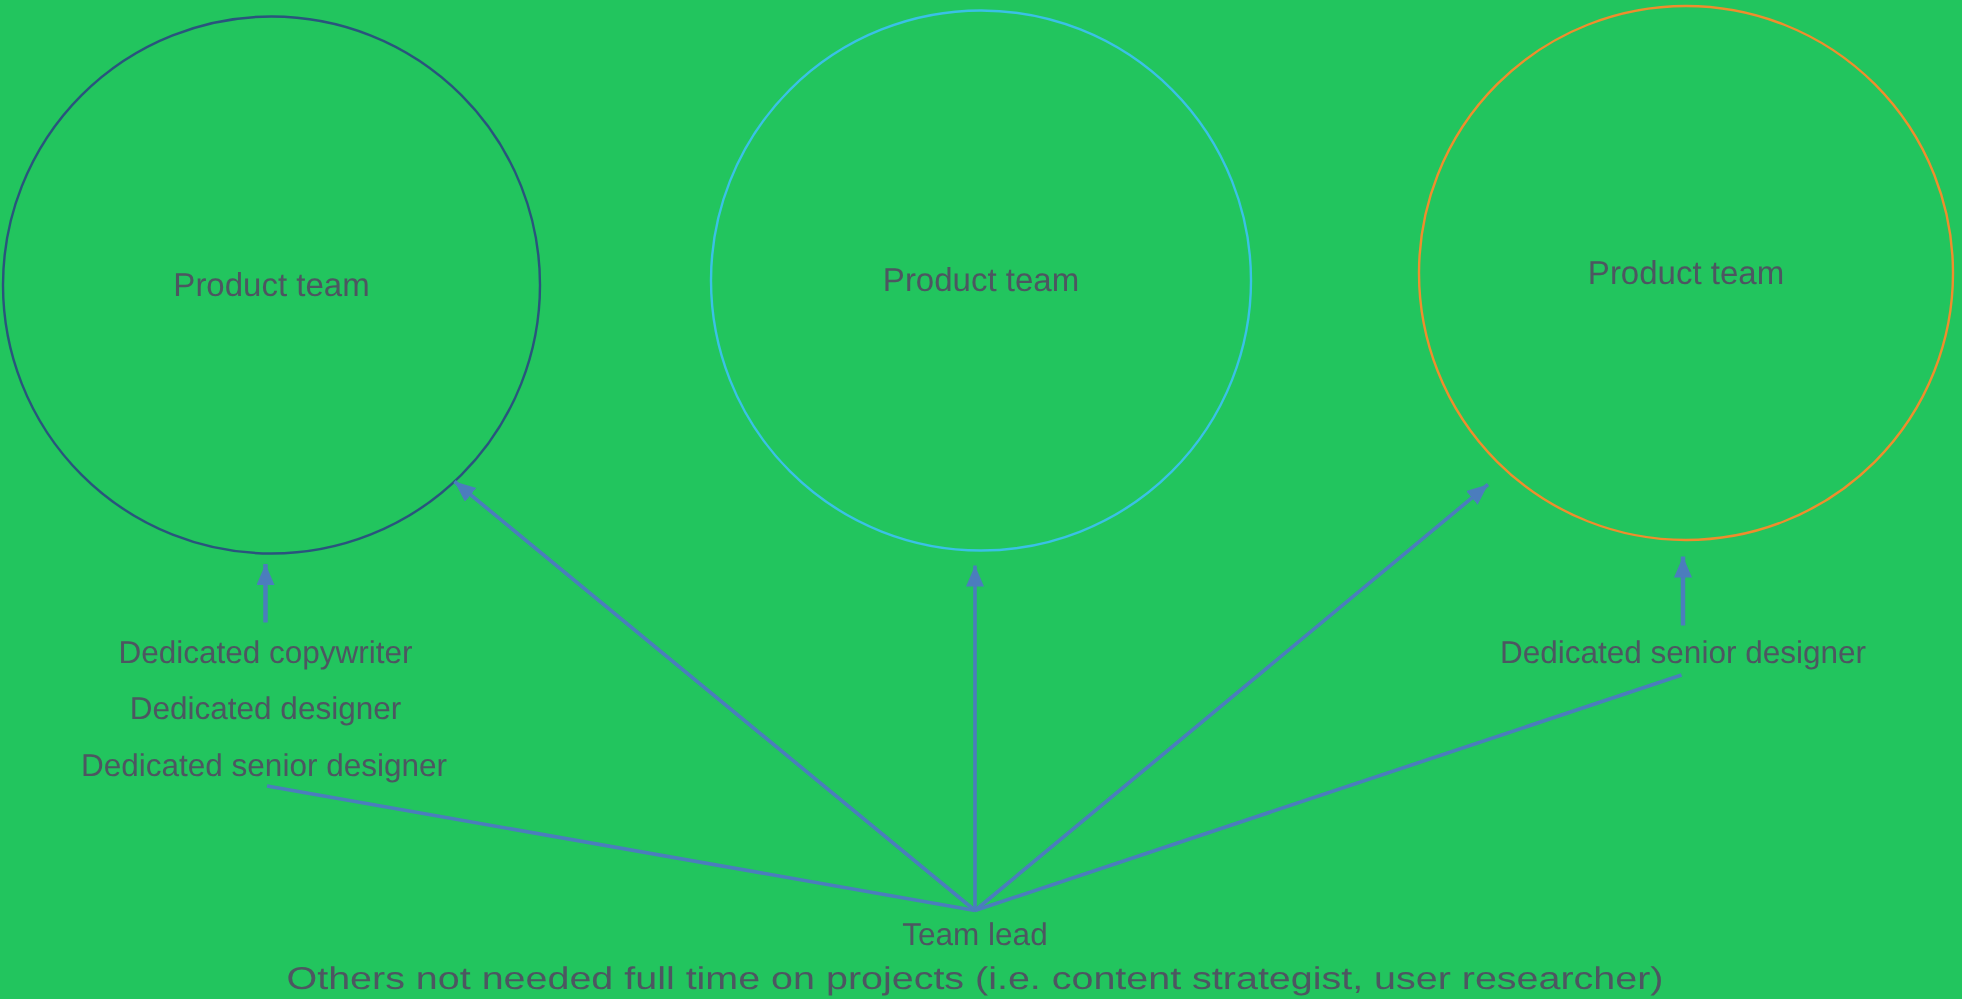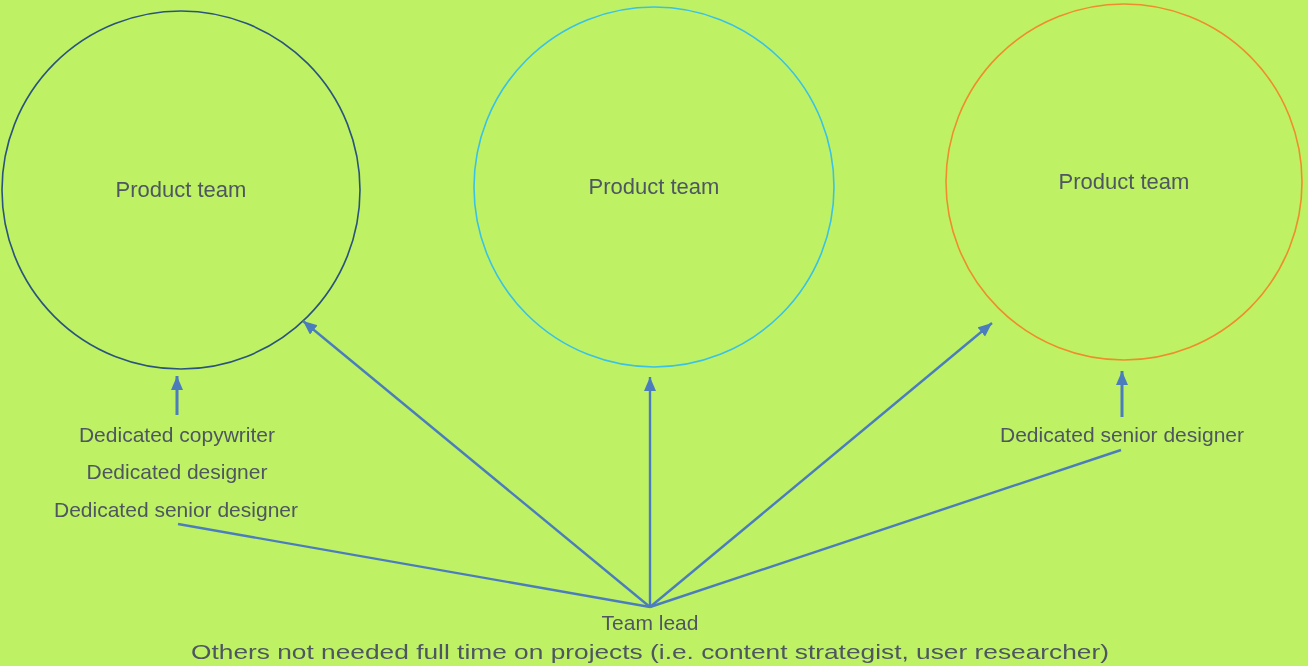--- a/index.html
+++ b/index.html
@@ -4,21 +4,21 @@
 <style>
   html, body {
     margin: 0;
     padding: 0;
     background: #ffffff;
   }
   .canvas {
     position: relative;
     width: 1308px;
     height: 666px;
-    background: #bef264;
+    background: #22c55e;
     overflow: hidden;
     font-family: "Liberation Sans", sans-serif;
   }
   svg text {
     font-family: "Liberation Sans", sans-serif;
   }
   .circle-label {
     font-size: 22px;
   }
   .role-label, .lead-label, .note-label {

